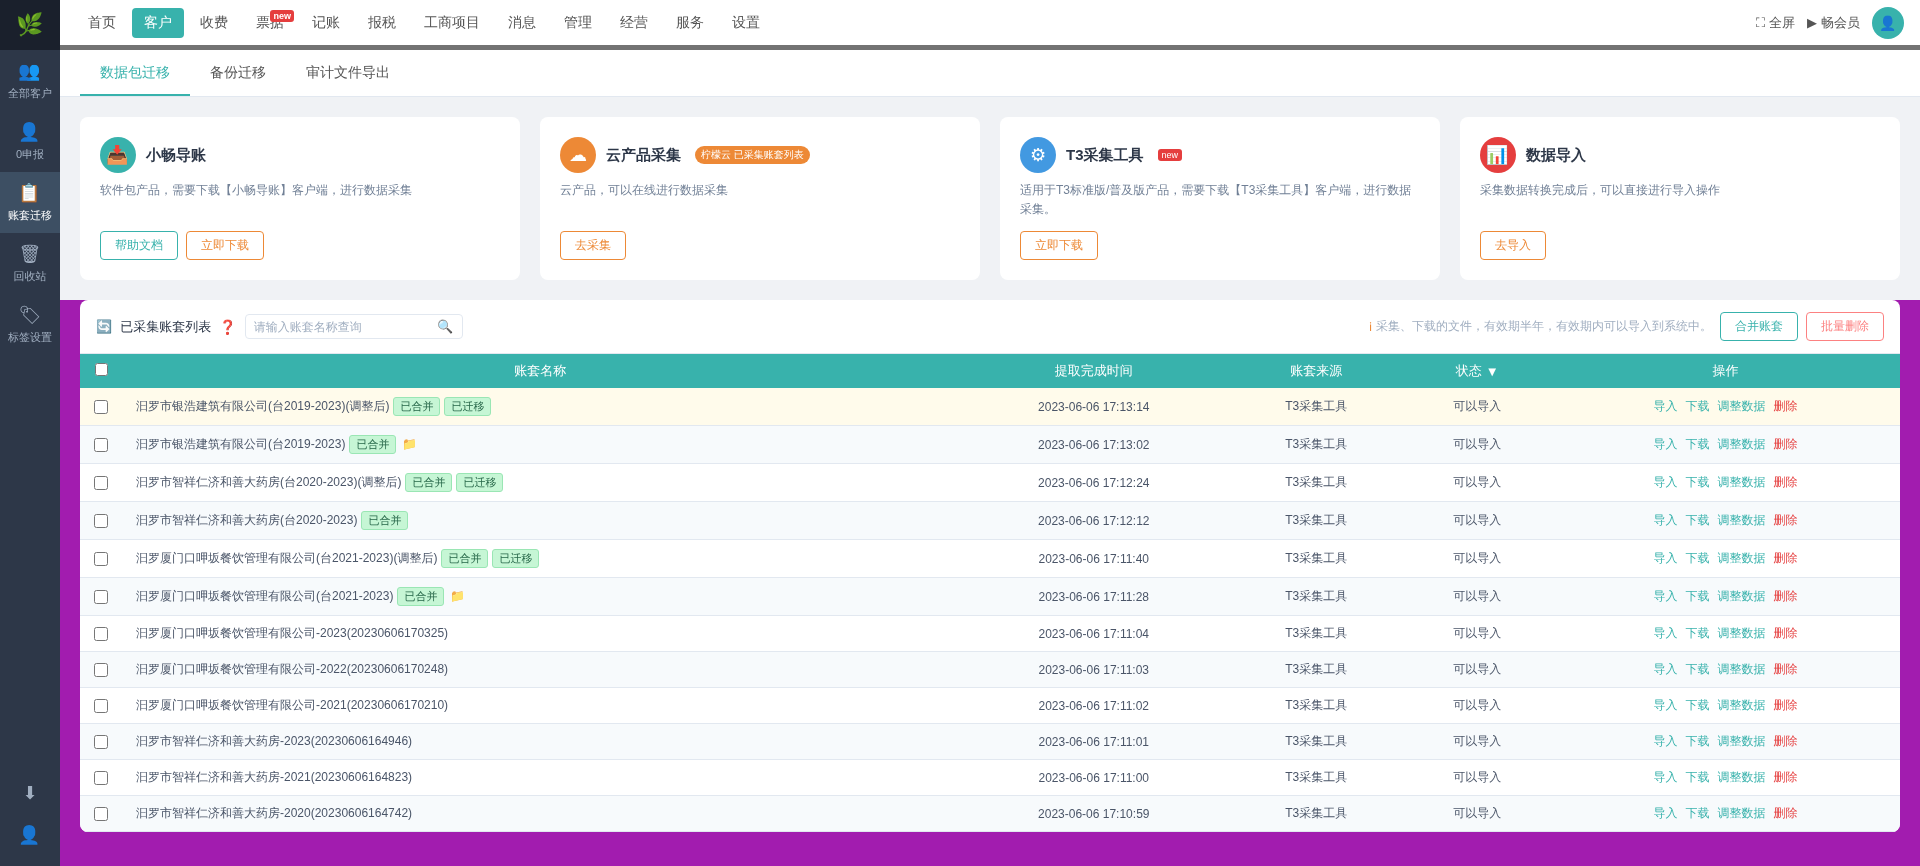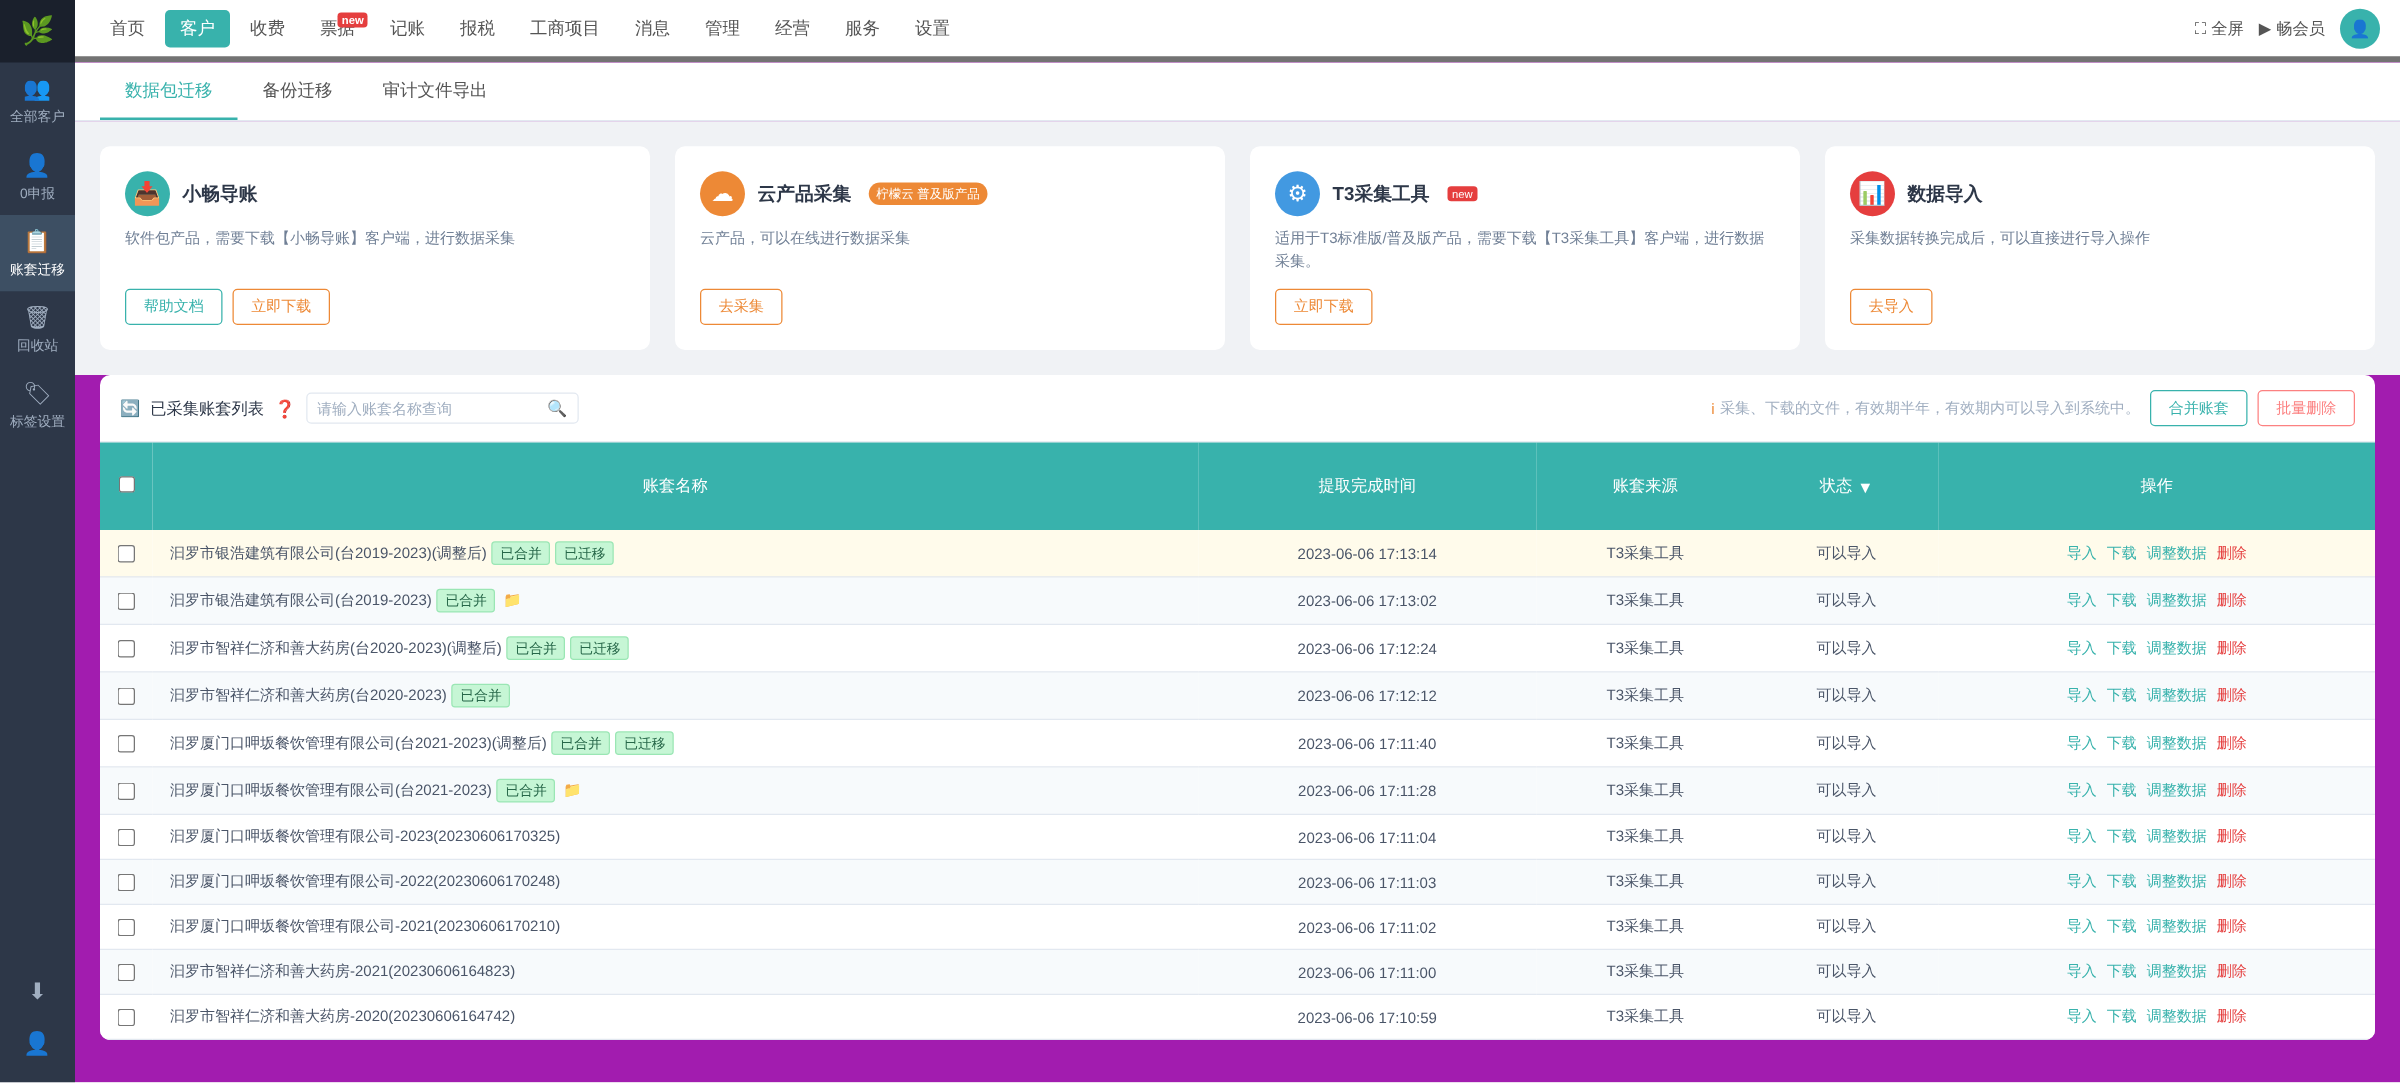--- a/index.html
+++ b/index.html
@@ -312,21 +312,21 @@
     
     .data-table {
       width: 100%;
       border-collapse: collapse;
     }
     .data-table thead tr {
       background: #38b2ac;
       color: #fff;
     }
     .data-table thead th {
-      padding: 26px 14px;
+      padding: 8px 14px;
       text-align: center;
       font-weight: 500;
       font-size: 13px;
     }
     .data-table thead th:first-child { width: 40px; }
     .data-table tbody tr {
       border-bottom: 1px solid #e2e8f0;
     }
     .data-table tbody tr:nth-child(odd) { background: #fff; }
     .data-table tbody tr:nth-child(even) { background: #f7fafc; }
@@ -463,21 +463,21 @@
         <div class="card-actions">
           <button class="btn-outline teal">帮助文档</button>
           <button class="btn-outline">立即下载</button>
         </div>
       </div>
 
       <div class="card">
         <div class="card-header">
           <div class="card-icon orange">☁</div>
           <span class="card-title">云产品采集</span>
-          <span class="card-badge">柠檬云 普及版产品</span>
+          <span class="card-badge">柠檬云 已采集账套列表</span>
         </div>
         <div class="card-desc">云产品，可以在线进行数据采集</div>
         <div class="card-actions">
           <button class="btn-outline">去采集</button>
         </div>
       </div>
 
       <div class="card">
         <div class="card-header">
           <div class="card-icon blue">⚙</div>
@@ -647,20 +647,32 @@
               <td>T3采集工具</td>
               <td class="status-badge">可以导入</td>
               <td><span class="action-link">导入</span><span class="action-link">下载</span><span class="action-link">调整数据</span><span class="action-link red">删除</span></td>
             </tr>
             <tr>
               <td>
                 <div class="check-cell">
                   <input type="checkbox" class="row-checkbox" style="">
                 </div>
               </td>
+              <td>汩罗市智祥仁济和善大药房-2023(20230606164946)</td>
+              <td>2023-06-06 17:11:01</td>
+              <td>T3采集工具</td>
+              <td class="status-badge">可以导入</td>
+              <td><span class="action-link">导入</span><span class="action-link">下载</span><span class="action-link">调整数据</span><span class="action-link red">删除</span></td>
+            </tr>
+            <tr>
+              <td>
+                <div class="check-cell">
+                  <input type="checkbox" class="row-checkbox" style="">
+                </div>
+              </td>
               <td>汩罗市智祥仁济和善大药房-2021(20230606164823)</td>
               <td>2023-06-06 17:11:00</td>
               <td>T3采集工具</td>
               <td class="status-badge">可以导入</td>
               <td><span class="action-link">导入</span><span class="action-link">下载</span><span class="action-link">调整数据</span><span class="action-link red">删除</span></td>
             </tr>
             <tr>
               <td>
                 <div class="check-cell">
                   <input type="checkbox" class="row-checkbox" style="">

